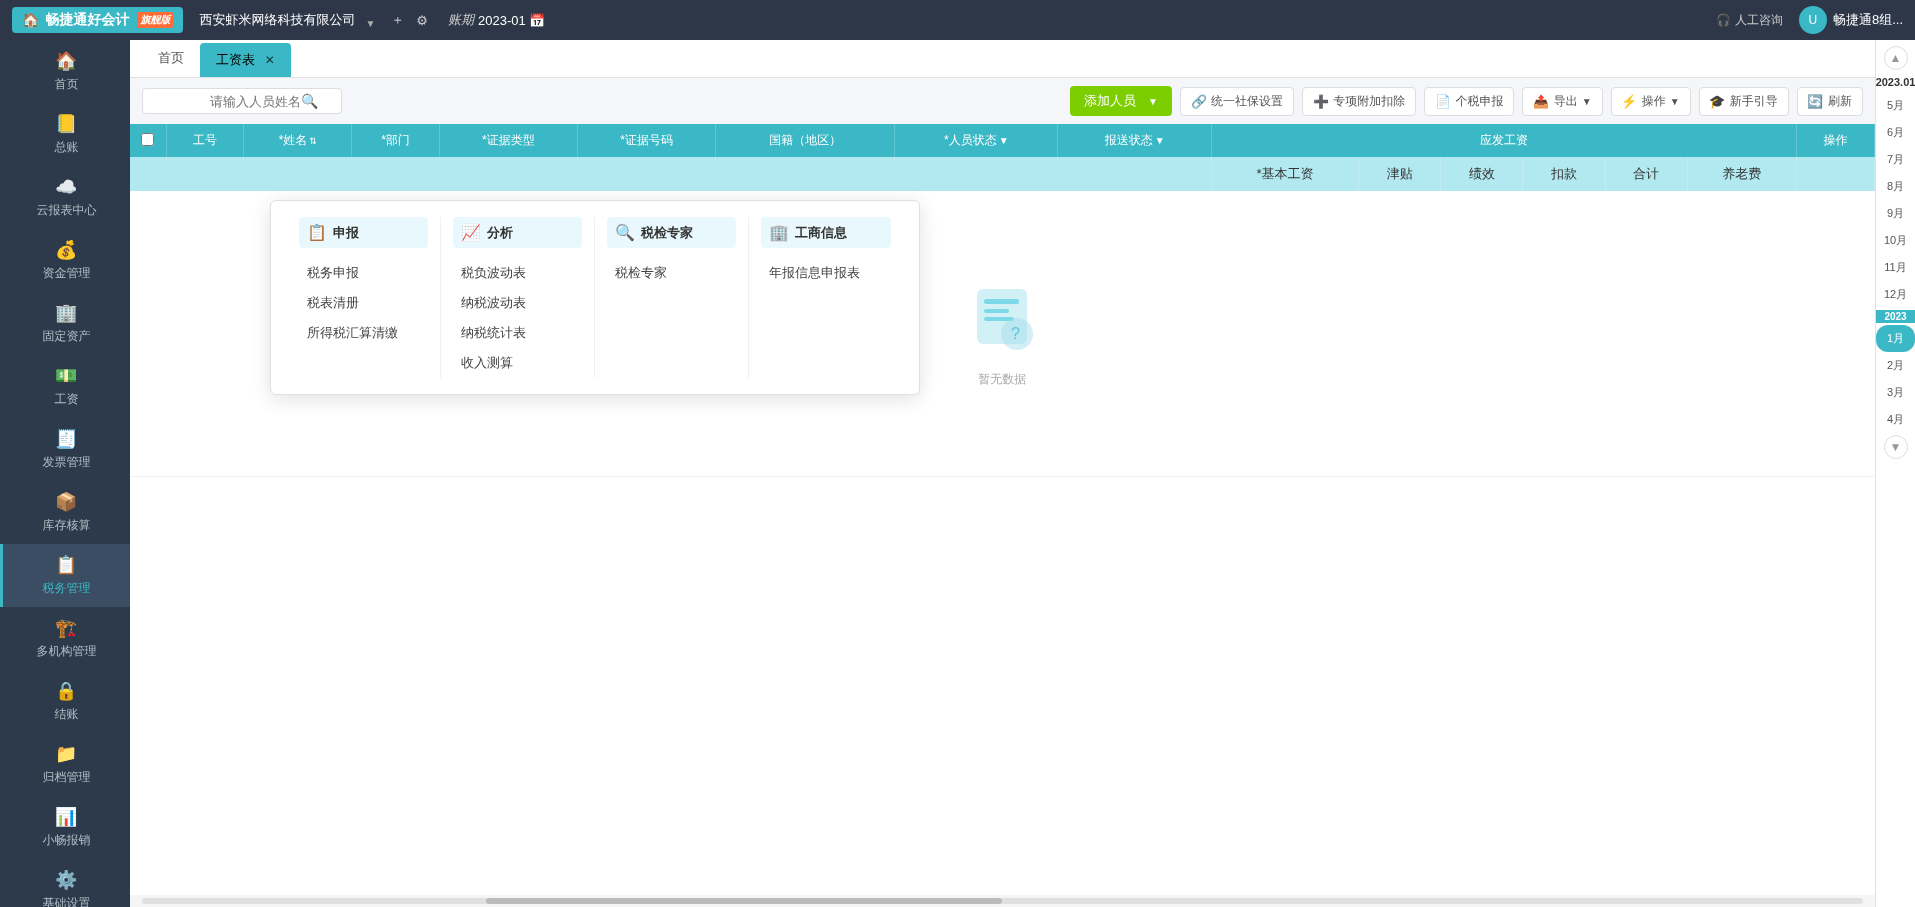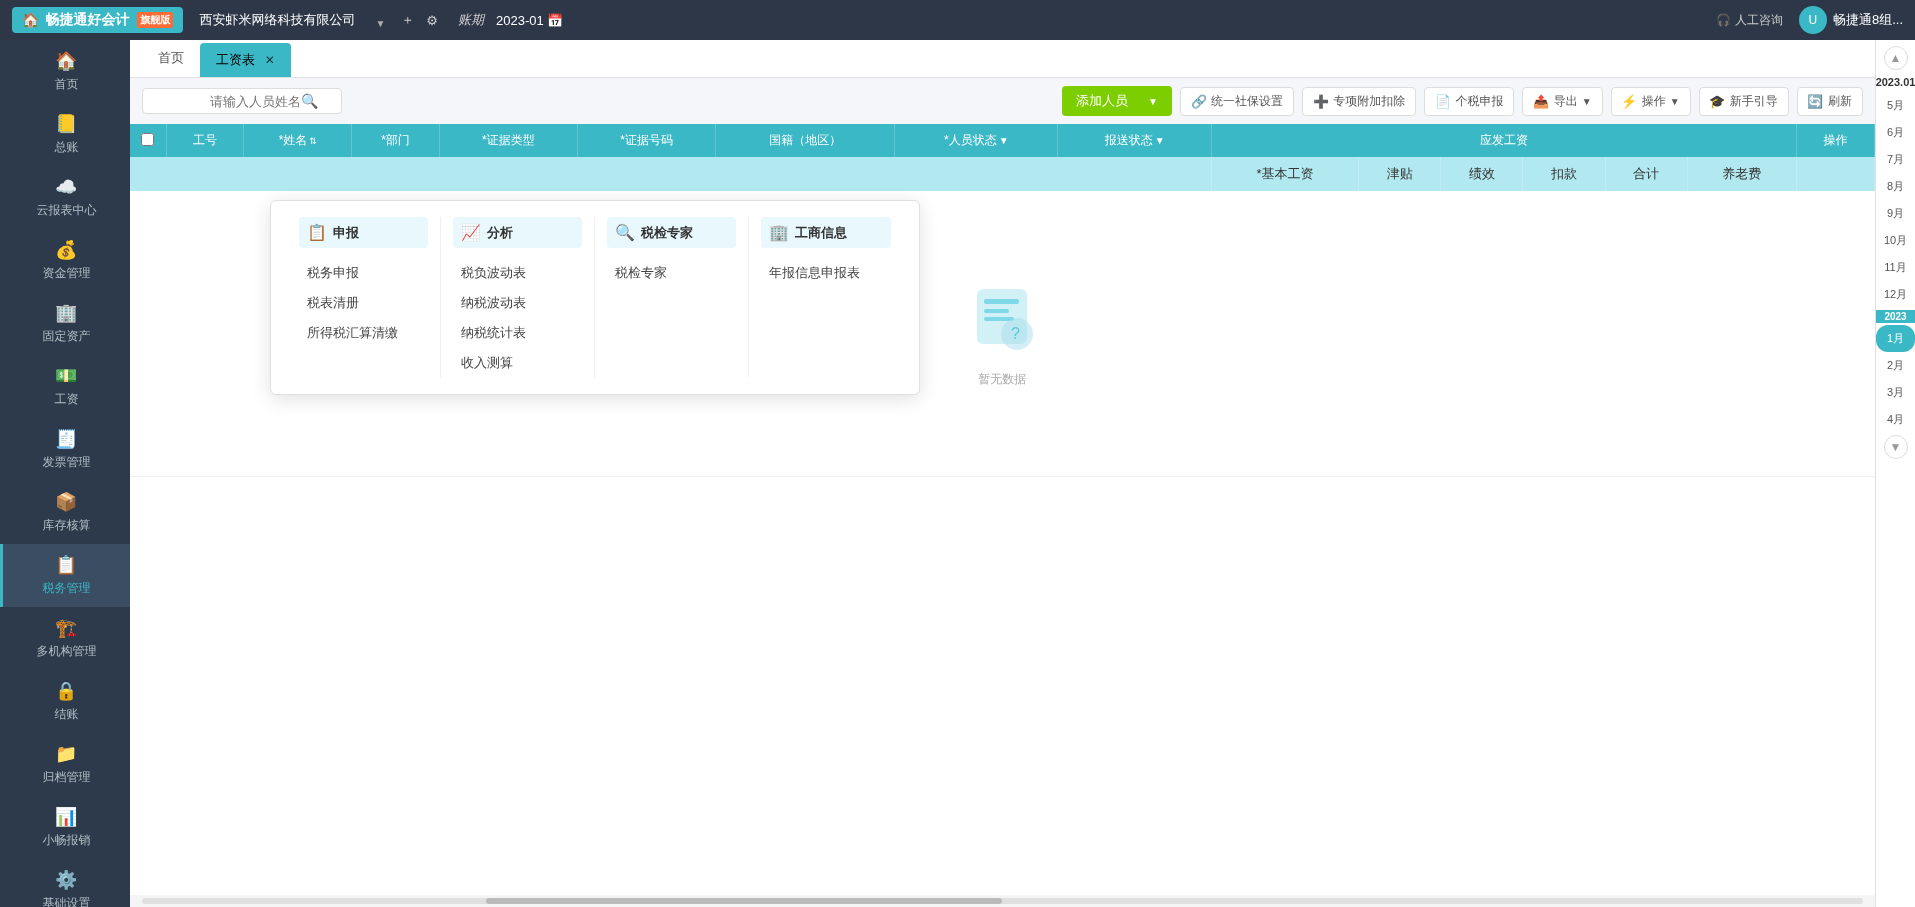--- a/index.html
+++ b/index.html
@@ -25,32 +25,33 @@
       margin-right: 16px;
       font-size: 14px; font-weight: bold;
       white-space: nowrap;
     }
     .top-bar-logo .sub-label {
       font-size: 10px;
       background: #ff6b35;
       border-radius: 2px;
       padding: 1px 3px;
       margin-left: 2px;
+      font-style: italic;
     }
     .company-selector {
-      display: flex; align-items: flex-end; gap: 20px;
+      display: flex; align-items: flex-end; gap: 10px;
       color: #fff; font-size: 13px; cursor: pointer;
     }
     .company-selector .chevron { font-size: 10px; color: #aaa; }
     .top-bar-actions {
       display: flex; align-items: center; gap: 12px; margin-left: 16px;
     }
     .top-bar-actions span { cursor: pointer; color: #ccc; font-size: 13px; }
     .period-label { color: #ccc; font-size: 13px; margin-left: 20px; font-style: italic; }
-    .period-value { color: #fff; font-size: 13px; margin-left: 12px; }
+    .period-value { color: #fff; font-size: 13px; margin-left: 4px; }
     .spacer { flex: 1; }
     .top-right { display: flex; align-items: center; gap: 16px; }
     .top-right .service-btn { color: #ccc; font-size: 12px; cursor: pointer; display: flex; align-items: center; gap: 4px; }
     .user-avatar-area { display: flex; align-items: center; gap: 6px; cursor: pointer; }
     .user-avatar { width: 28px; height: 28px; border-radius: 50%; background: #3ab8c5; display: flex; align-items: center; justify-content: center; color: #fff; font-size: 12px; }
 
     
     .main-layout { display: flex; flex: 1; overflow: hidden; }
 
     
@@ -144,21 +145,21 @@
     .add-btn {
       background: #7dce00;
       color: #fff;
       border: none;
       border-radius: 4px;
       padding: 6px 14px;
       font-size: 13px;
       cursor: pointer;
       display: flex;
       align-items: center;
-      gap: 20px;
+      gap: 12px;
     }
     .add-btn .chevron-down { font-size: 10px; }
     .toolbar-btn {
       display: flex;
       align-items: center;
       gap: 4px;
       padding: 5px 10px;
       background: #fff;
       border: 1px solid #ddd;
       border-radius: 4px;

